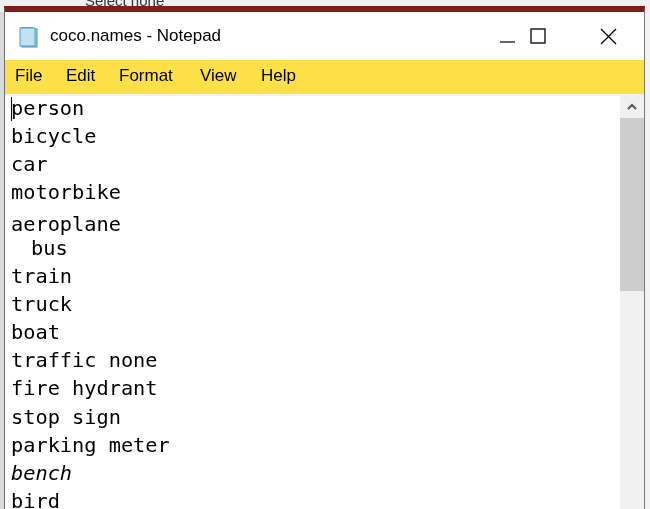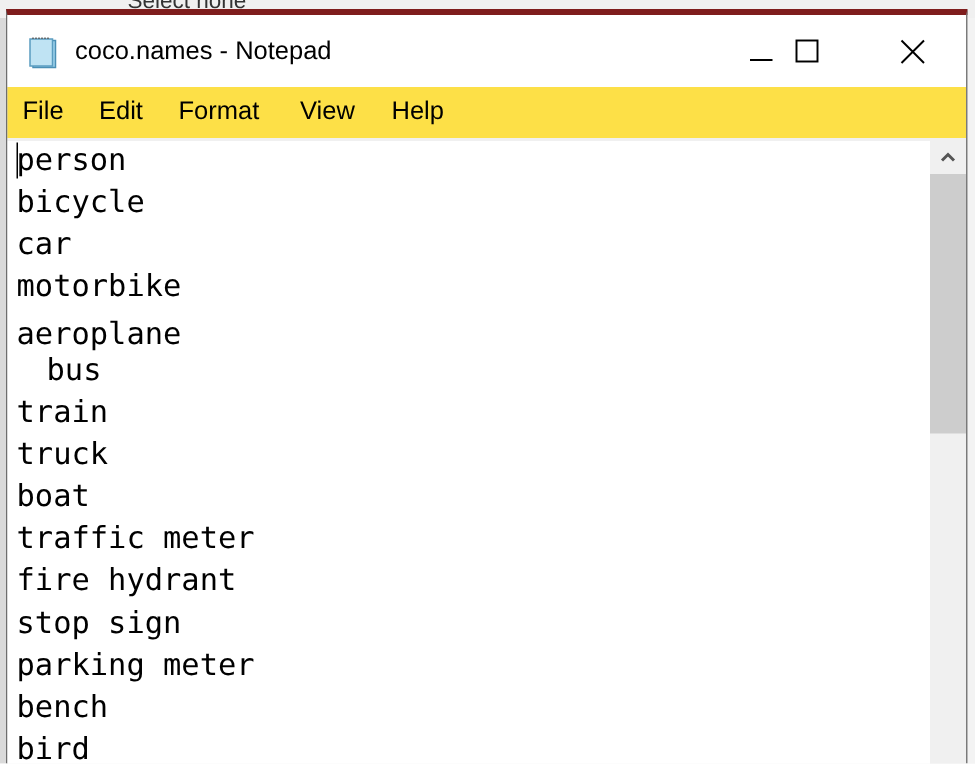--- a/index.html
+++ b/index.html
@@ -1,21 +1,21 @@
 <!DOCTYPE html>
 <html><head>
 <meta charset="utf-8">
 <style>
   html, body { margin:0; padding:0; }
   body { width:650px; height:509px; position:relative; overflow:hidden; background:#f0f0f0; font-family:"Liberation Sans", sans-serif; }
   .bg-window { position:absolute; left:0; top:0; width:650px; height:509px; background:#f3f3f3; }
   .bg-strip { position:absolute; left:0; top:0; width:650px; height:12px; background:#f0f0f0; }
   .bg-strip-text { position:absolute; left:85px; top:-8px; font-size:15px; color:#333; }
   .bg-left-edge { position:absolute; left:0; top:12px; width:5px; height:497px; background:#dadada; }
-  .window { position:absolute; left:4px; top:6px; width:641px; height:503px; background:#fff; border-left:1px solid #6e6e6e; border-top:4px solid #7f1d1d; border-right:1px solid #7a7a7a; box-sizing:border-box; }
+  .window { position:absolute; left:4px; top:6px; width:641px; height:503px; background:#fff; border-left:1px solid #6e6e6e; border-top:6px solid #7f1d1d; border-right:1px solid #7a7a7a; box-sizing:border-box; }
   .titlebar { position:absolute; left:0; top:0; width:100%; height:48px; background:#fff; }
   .app-icon { position:absolute; left:14px; top:14px; width:20px; height:22px; }
   .title { position:absolute; left:45px; top:14px; font-size:17px; color:#000; }
   .winbtn { position:absolute; top:0; width:46px; height:48px; }
   .btn-min { left:480px; } .btn-max { left:510px; } .btn-close { left:580px; }
   .menubar { position:absolute; left:0; top:48px; width:100%; height:34px; background:#fde047; }
   .menu-item { position:absolute; top:6px; font-size:17px; color:#000; }
   .sep { position:absolute; left:0; top:82px; width:100%; height:2px; background:#f0f0f0; }
   .editor { position:absolute; left:0; top:84px; width:615px; height:419px; background:#fff; overflow:hidden; }
   .line { position:absolute; left:6px; font-family:"DejaVu Sans Mono", monospace; font-size:20.3px; color:#000; white-space:pre; line-height:28px; }
@@ -75,25 +75,25 @@
     <div class="caret"></div>
     <div class="line" style="top:-2px;">person</div>
     <div class="line" style="top:26px;">bicycle</div>
     <div class="line" style="top:54px;">car</div>
     <div class="line" style="top:82px;">motorbike</div>
     <div class="line" style="top:114px;">aeroplane</div>
     <div class="line" style="top:138px;margin-left:20px;">bus</div>
     <div class="line" style="top:166px;">train</div>
     <div class="line" style="top:194px;">truck</div>
     <div class="line" style="top:222px;">boat</div>
-    <div class="line" style="top:250px;">traffic meter</div>
+    <div class="line" style="top:250px;">traffic none</div>
     <div class="line" style="top:278px;">fire hydrant</div>
     <div class="line" style="top:307px;">stop sign</div>
     <div class="line" style="top:335px;">parking meter</div>
-    <div class="line" style="top:363px;">bench</div>
+    <div class="line" style="top:363px;font-style:italic;">bench</div>
     <div class="line" style="top:391px;">bird</div>
   </div>
 
   <div class="scrollbar">
     <span class="scroll-up">
       <svg width="24" height="22">
           <path d="M8 13 L12 9 L16 13" fill="none" stroke="#555" stroke-width="2"></path>
         </svg>
     </span>
     <div class="scroll-thumb"></div>

